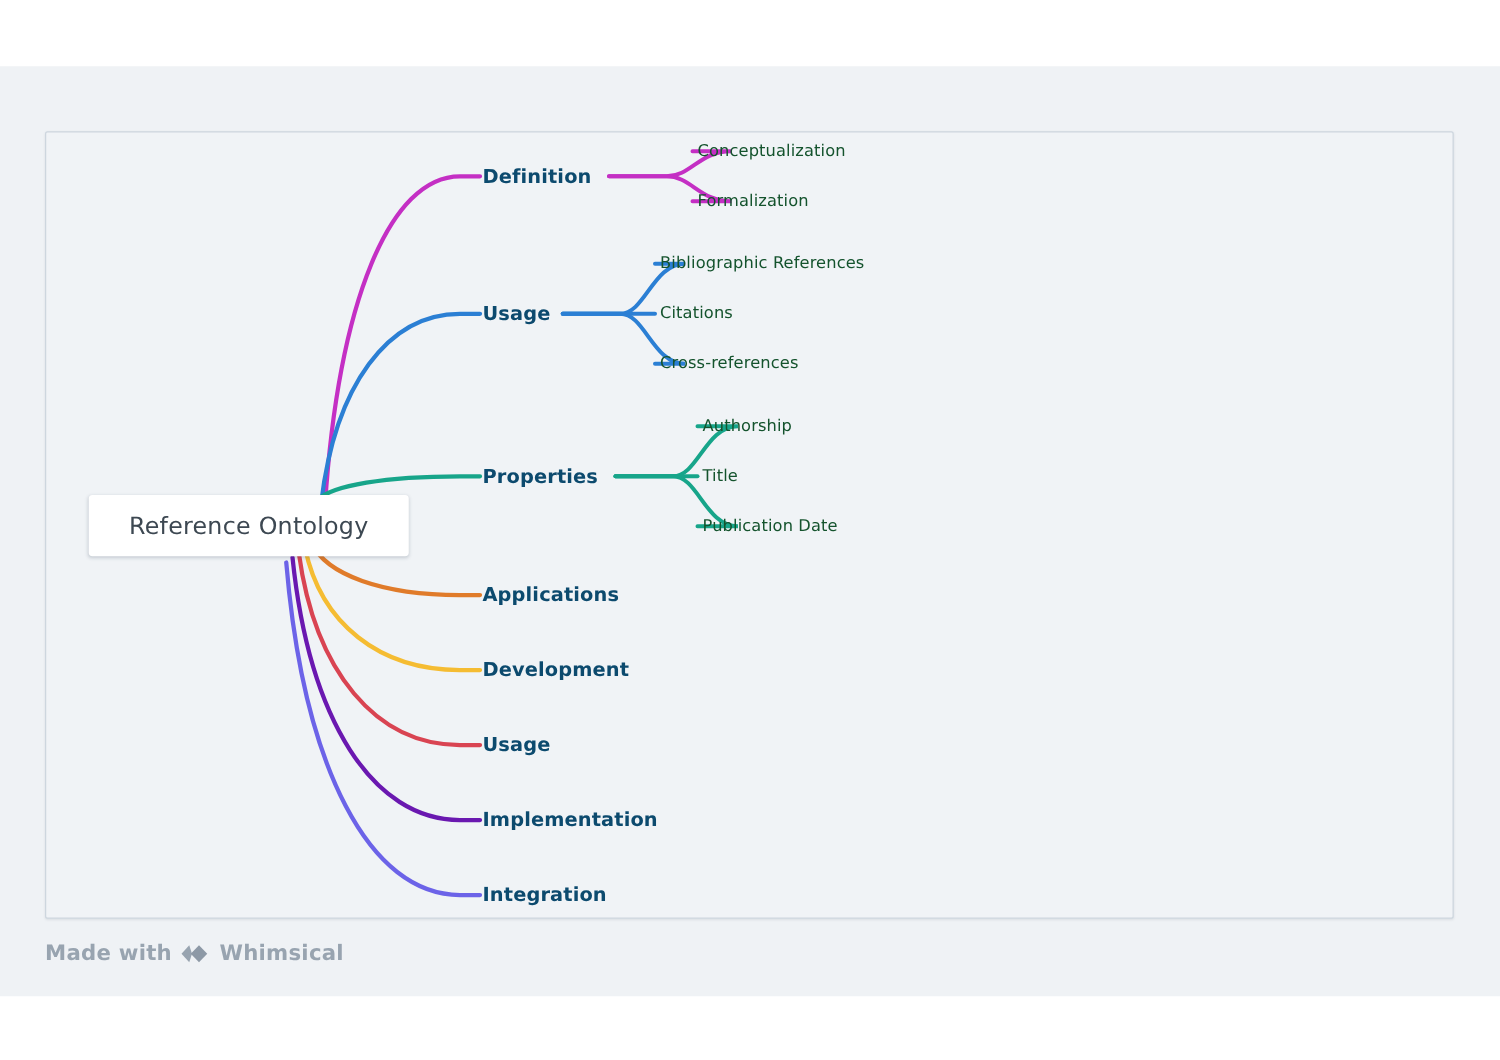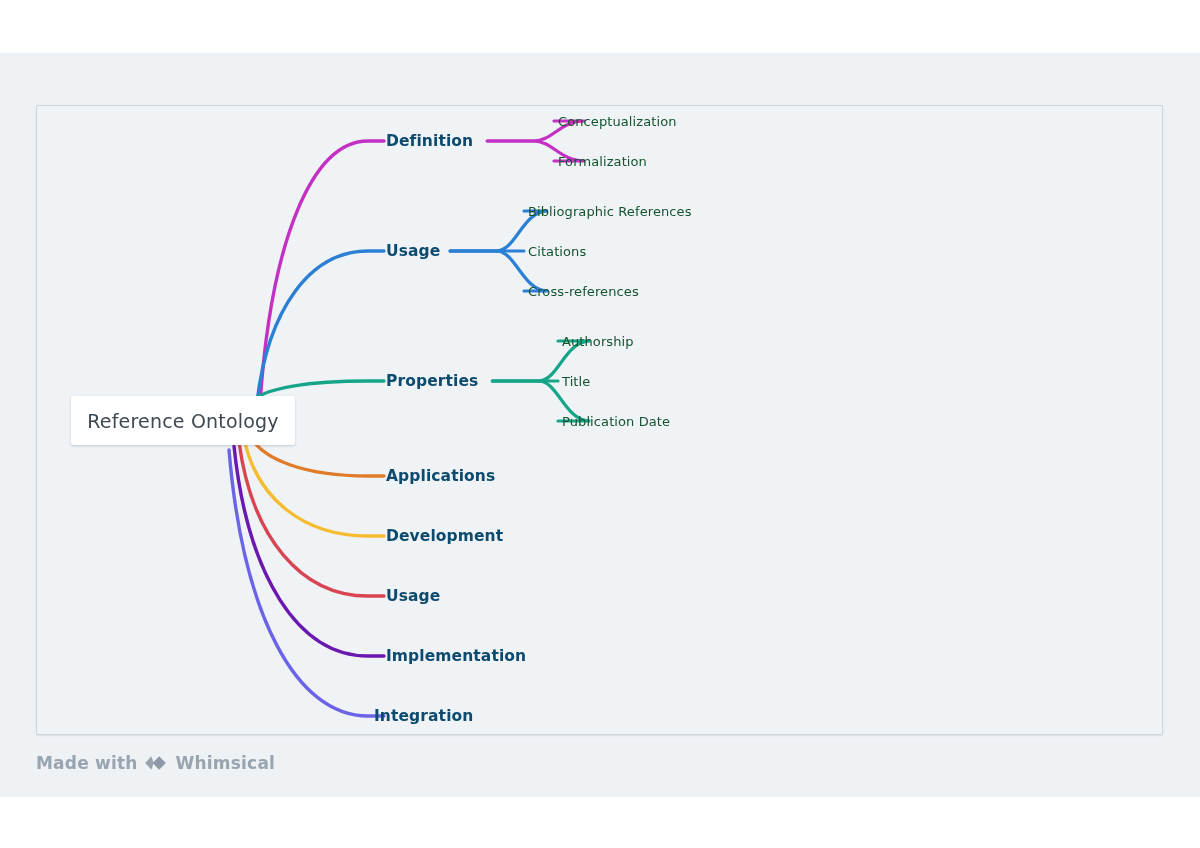--- a/index.html
+++ b/index.html
@@ -53,21 +53,21 @@
     width: 1200px;
     height: 848px;
     pointer-events: none;
   }
 
   
   .root-node {
     position: absolute;
     left: 71px;
     top: 396px;
-    width: 224px;
+    width: 256px;
     height: 49px;
     background: #ffffff;
     border-radius: 3px;
     box-shadow: 0 1px 3px rgba(40,60,80,.22);
     display: flex;
     align-items: center;
     justify-content: center;
   }
   .root-label {
     font-size: 19px;
@@ -155,21 +155,21 @@
       <div class="node level2" style="left: 528px; top: 251px;"><span>Citations</span></div>
       <div class="node level2" style="left: 528px; top: 291px;"><span>Cross-references</span></div>
       <div class="node level1" style="left: 386px; top: 381px;"><span>Properties</span></div>
       <div class="node level2" style="left: 562px; top: 341px;"><span>Authorship</span></div>
       <div class="node level2" style="left: 562px; top: 381px;"><span>Title</span></div>
       <div class="node level2" style="left: 562px; top: 421px;"><span>Publication Date</span></div>
       <div class="node level1" style="left: 386px; top: 476px;"><span>Applications</span></div>
       <div class="node level1" style="left: 386px; top: 536px;"><span>Development</span></div>
       <div class="node level1" style="left: 386px; top: 596px;"><span>Usage</span></div>
       <div class="node level1" style="left: 386px; top: 656px;"><span>Implementation</span></div>
-      <div class="node level1" style="left: 374px; top: 716px;"><span>Integration</span></div>
+      <div class="node level1" style="left: 386px; top: 716px;"><span>Integration</span></div>
     </div>
 
   <div class="credit">
     <span>Made with</span>
     <span class="logo">
       <svg width="26" height="16" viewBox="0 0 26 16" aria-hidden="true">
         <path d="M7.4 1.2 L1.2 8 L7.4 14.8 L9.6 8 Z" fill="#98a4b0"></path>
         <path d="M15.2 1.2 L8.6 8 L15.2 14.8 L21.8 8 Z" fill="#8d99a6"></path>
       </svg>
     </span>

